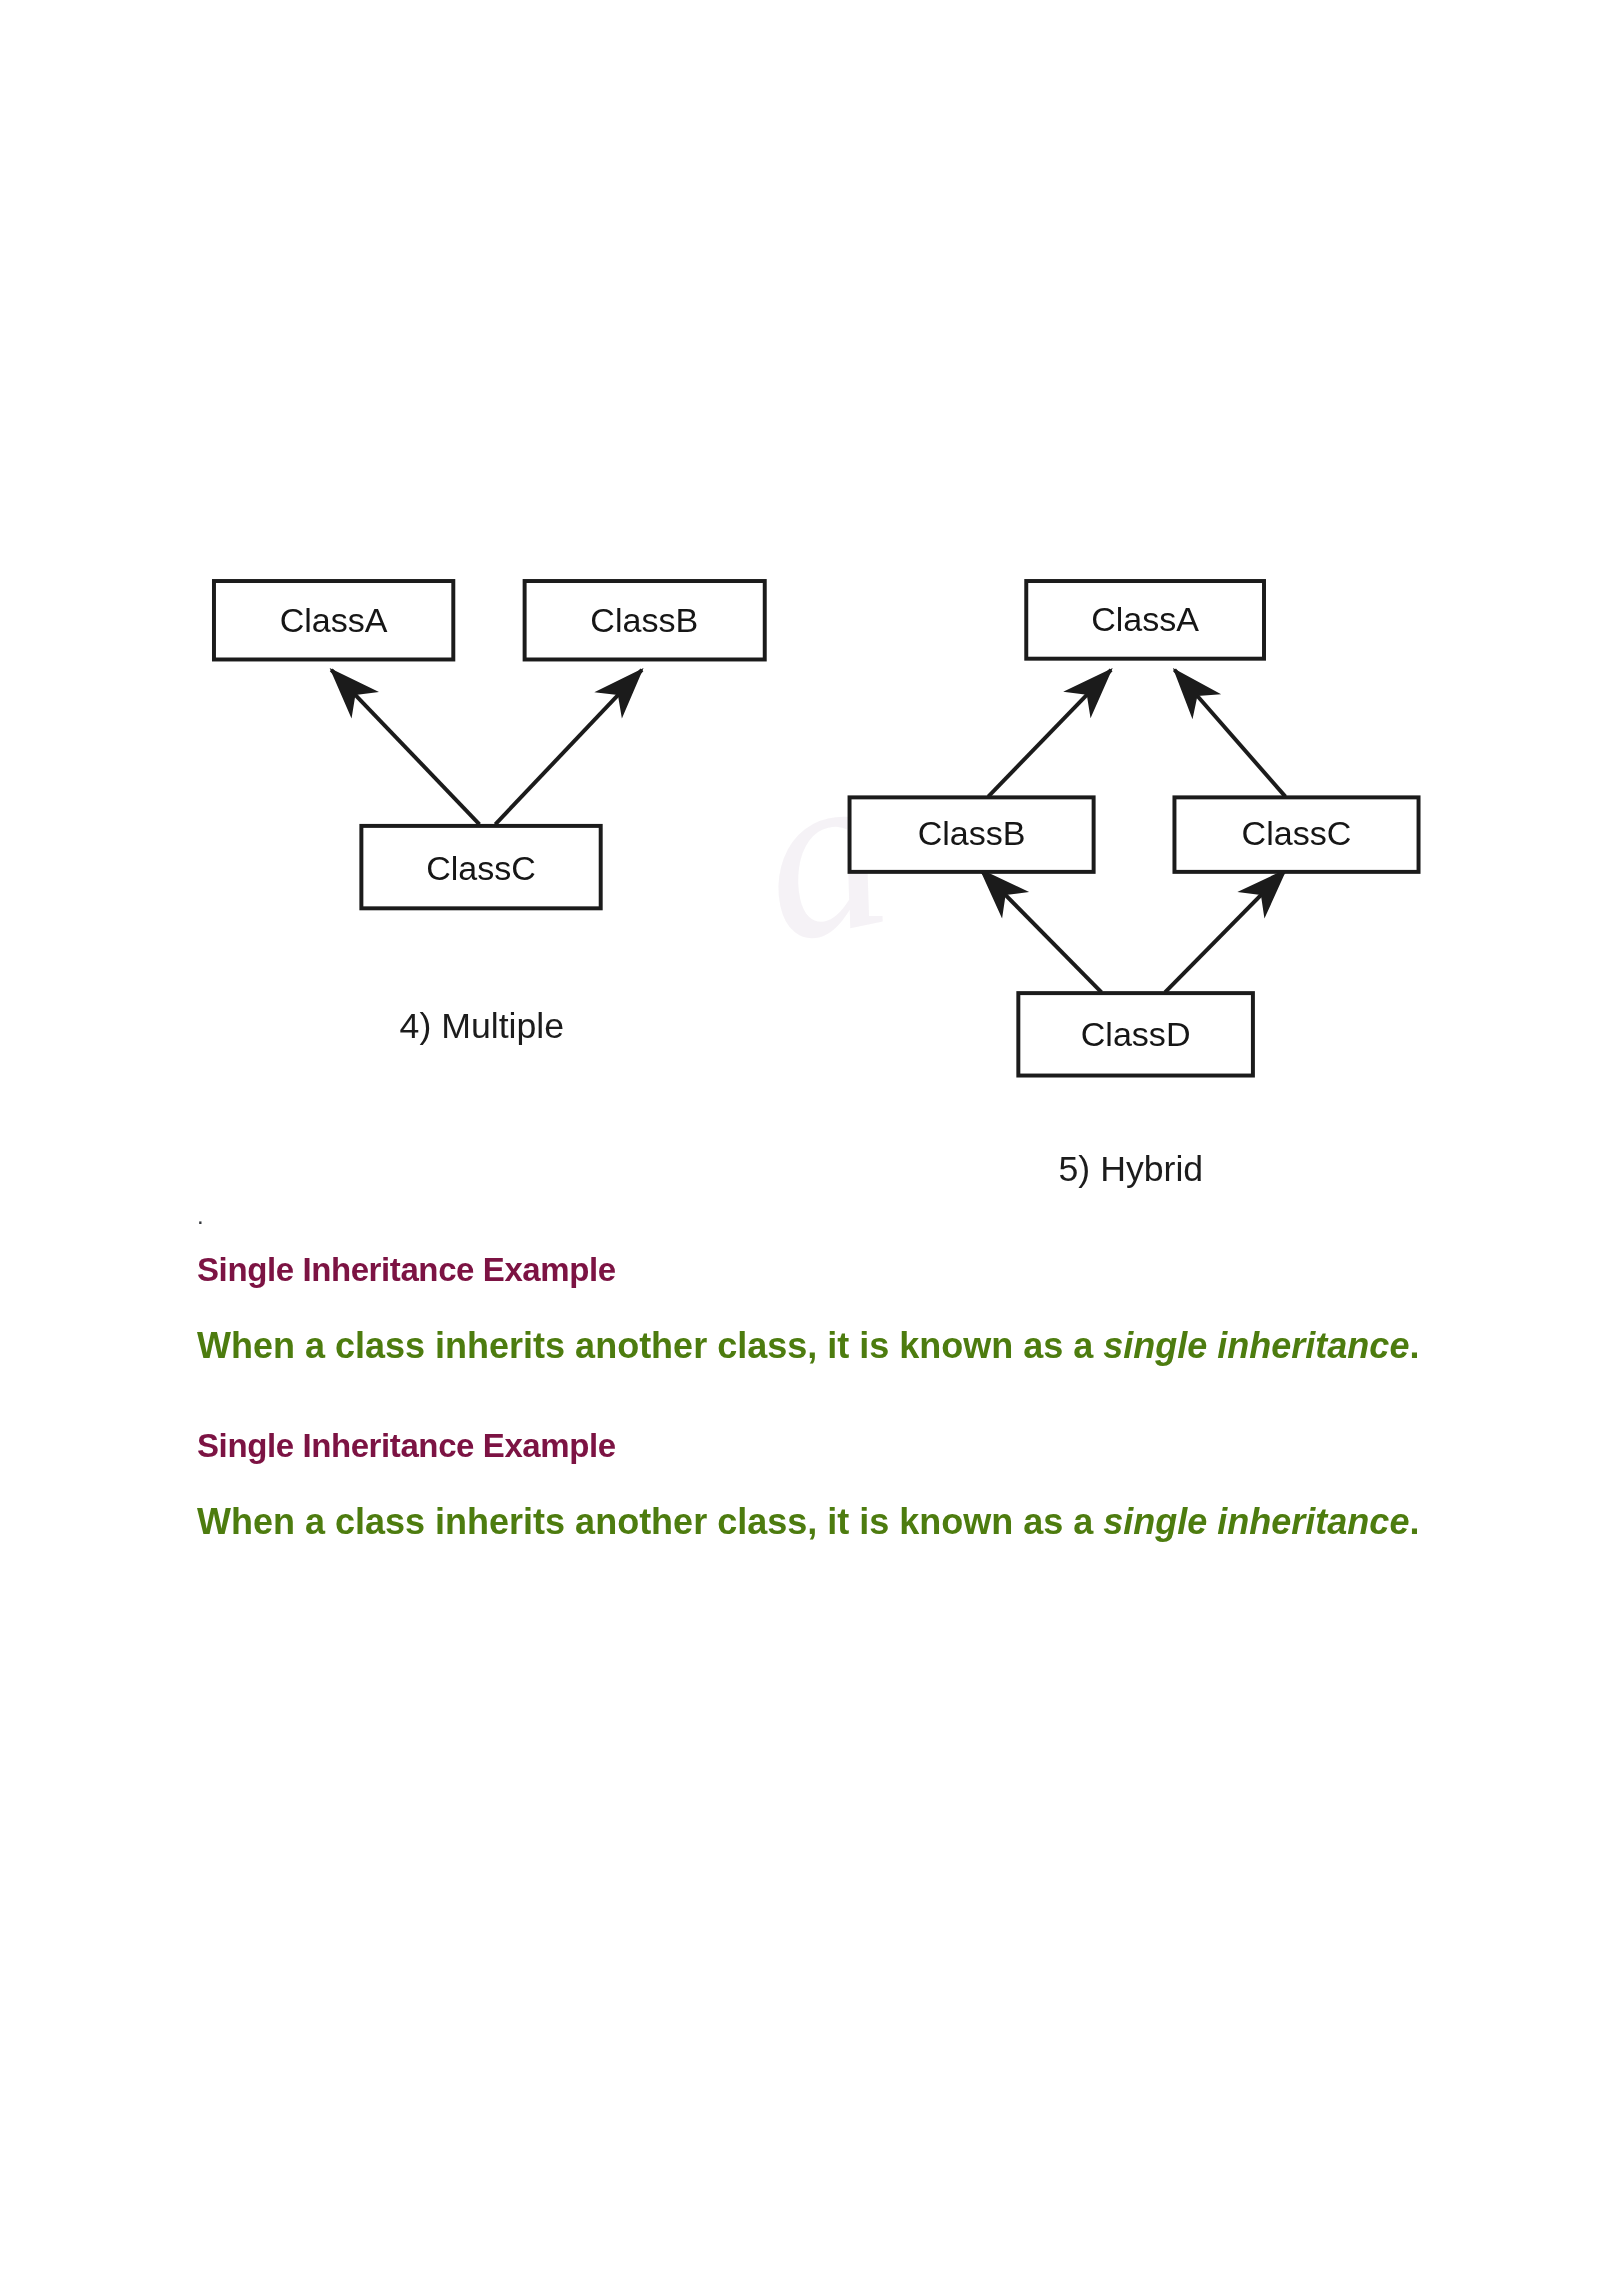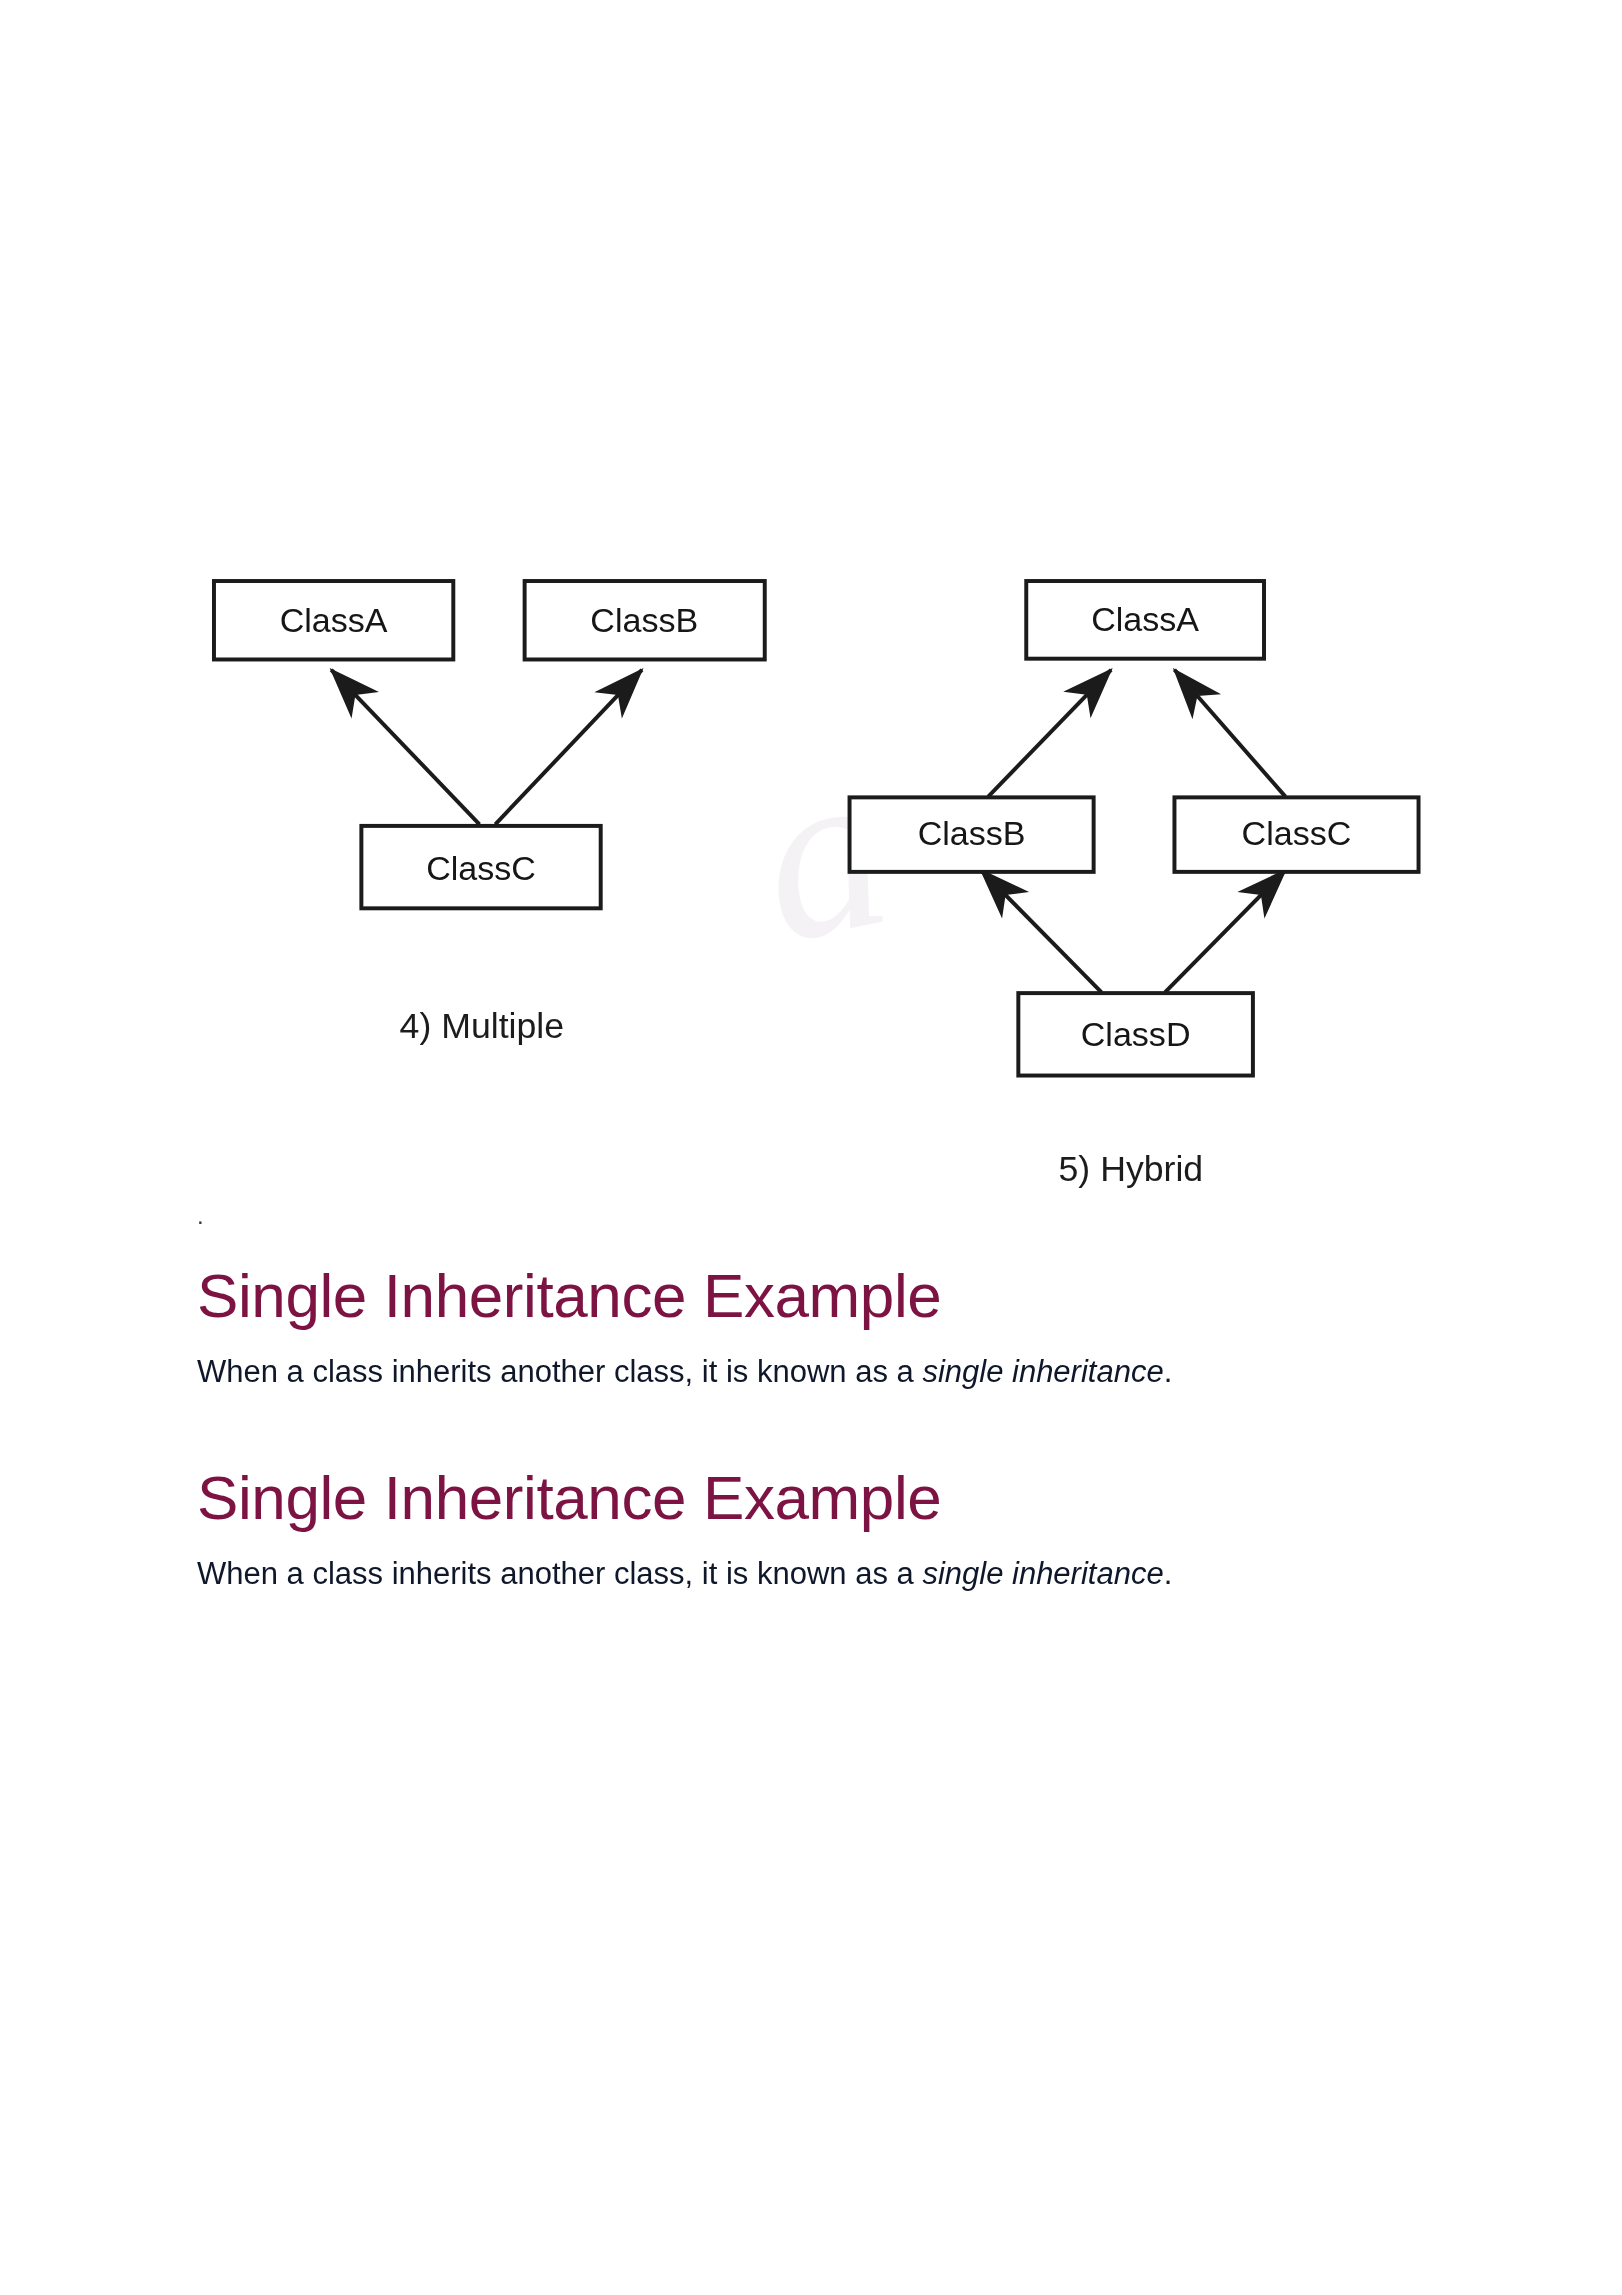--- a/index.html
+++ b/index.html
@@ -69,38 +69,38 @@
   .stray-dot {
     display: block;
     color: #33363b;
     font-size: 24px;
     line-height: 24px;
     height: 27px;
     font-family: "Liberation Sans", sans-serif;
   }
 
   h2.section-heading {
-    margin: 34px 0 0 0;
+    margin: 8px 0 0 0;
     padding: 0;
     font-family: "Liberation Sans", sans-serif;
-    font-weight: 400;
-    font-size: 62px;
+    font-weight: 700;
+    font-size: 33px;
     line-height: 62px;
     letter-spacing: -0.4px;
     color: #7c1343;
   }
 
   p.body-text {
     margin: 24px 0 0 0;
     padding: 0;
     font-family: "Liberation Sans", sans-serif;
-    font-weight: 400;
-    font-size: 31px;
+    font-weight: 700;
+    font-size: 36px;
     line-height: 41px;
-    color: #0f172a;
+    color: #4d7c0f;
   }
 
   p.body-text .em {
     font-style: italic;
   }
 
   .spacer-1 { height: 41px; }
 </style>
 </head>
 <body>

